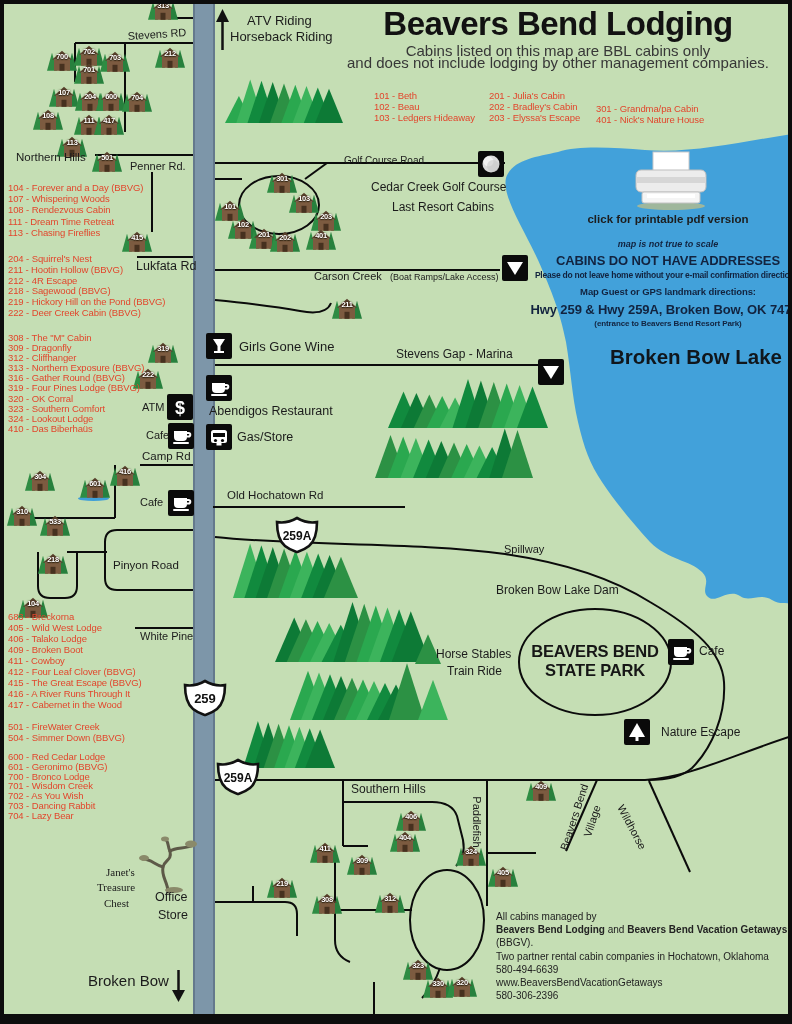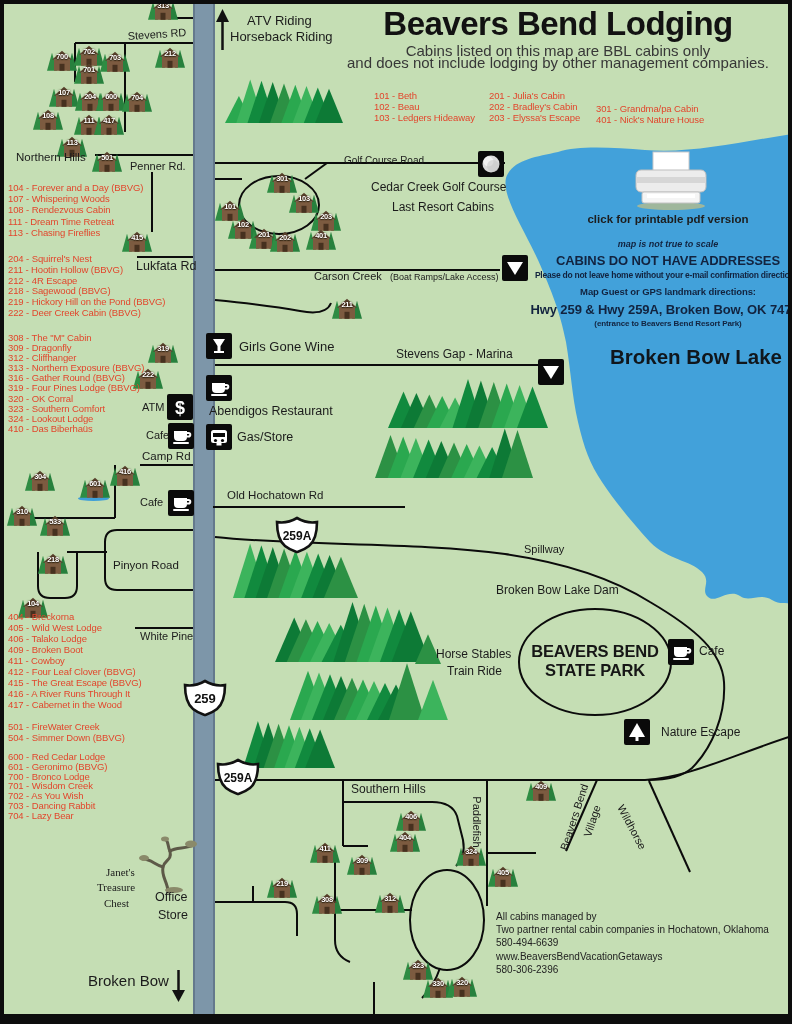--- a/index.html
+++ b/index.html
@@ -142,20 +142,21 @@
       <path d="M32 15 C29 9 31 5 27 3"></path>
     </g>
     <ellipse cx="6" cy="22" rx="5" ry="3" fill="#8a8a6a"></ellipse>
     <ellipse cx="53" cy="8" rx="6" ry="3.5" fill="#8a8a6a"></ellipse>
     <ellipse cx="27" cy="3" rx="4" ry="2.5" fill="#8a8a6a"></ellipse>
     <ellipse cx="36" cy="54" rx="9" ry="3" fill="#8a8a6a"></ellipse>
   </svg>
 
   <div id="managed" style="left: 496px; top: 910px;">
       <div>All cabins managed by</div>
+      <div><span class="b">Beavers Bend Lodging</span><span> and </span><span class="b">Beavers Bend Vacation Getaways</span><span> (BBGV).</span></div>
       <div>Two partner rental cabin companies in Hochatown, Oklahoma</div>
       <div>580-494-6639</div>
       <div>www.BeaversBendVacationGetaways</div>
       <div>580-306-2396</div>
     </div>
 
   <div class="frame" style="left:0;top:0;width:792px;height:4px;"></div>
   <div class="frame" style="left:0;top:0;width:4px;height:1024px;"></div>
   <div class="frame" style="right:0;top:0;width:4px;height:1024px;"></div>
   <div class="frame" style="left:0;bottom:0;width:792px;height:10px;"></div>
@@ -174,21 +175,21 @@
     <div class="maplabel" style="font-size: 12px; left: 396px; top: 347px;">Stevens Gap - Marina</div>
     <div class="maplabel" style="font-size: 12.5px; left: 209px; top: 404px;">Abendigos Restaurant</div>
     <div class="maplabel" style="font-size: 12.5px; left: 237px; top: 430px;">Gas/Store</div>
     <div class="maplabel" style="font-size: 11px; left: 142px; top: 401px;">ATM</div>
     <div class="maplabel" style="font-size: 11px; left: 146px; top: 429px;">Cafe</div>
     <div class="maplabel" style="font-size: 11.5px; left: 142px; top: 450px;">Camp Rd</div>
     <div class="maplabel" style="font-size: 11px; left: 140px; top: 496px;">Cafe</div>
     <div class="maplabel" style="font-size: 11.5px; left: 227px; top: 489px;">Old Hochatown Rd</div>
     <div class="maplabel" style="font-size: 11.5px; left: 113px; top: 559px;">Pinyon Road</div>
     <div class="maplabel" style="font-size: 11px; left: 140px; top: 630px;">White Pine</div>
-    <div class="maplabel" style="font-size: 11px; left: 504px; top: 543px; margin-left: 20px;">Spillway</div>
+    <div class="maplabel" style="font-size: 11px; left: 504px; top: 543px;">Spillway</div>
     <div class="maplabel" style="font-size: 12px; left: 496px; top: 583px;">Broken Bow Lake Dam</div>
     <div class="maplabel" style="font-size: 12px; left: 436px; top: 647px;">Horse Stables</div>
     <div class="maplabel" style="font-size: 12px; left: 447px; top: 664px;">Train Ride</div>
     <div class="maplabel" style="font-size: 12px; left: 699px; top: 644px;">Cafe</div>
     <div class="maplabel" style="font-size: 12px; left: 661px; top: 725px;">Nature Escape</div>
     <div class="maplabel" style="font-size: 12px; left: 351px; top: 782px;">Southern Hills</div>
     <div class="maplabel rot" style="font-size: 11px; left: 477px; top: 822px; transform: translate(-50%, -50%) rotate(90deg);">Paddlefish</div>
     <div class="maplabel rot" style="font-size: 11px; left: 574px; top: 817px; transform: translate(-50%, -50%) rotate(-72deg);">Beavers Bend</div>
     <div class="maplabel rot" style="font-size: 11px; left: 592px; top: 821px; transform: translate(-50%, -50%) rotate(-72deg);">Village</div>
     <div class="maplabel rot" style="font-size: 11px; left: 632px; top: 827px; transform: translate(-50%, -50%) rotate(62deg);">Wildhorse</div>
@@ -233,21 +234,21 @@
       <div>312 - Cliffhanger</div>
       <div>313 - Northern Exposure (BBVG)</div>
       <div>316 - Gather Round (BBVG)</div>
       <div>319 - Four Pines Lodge (BBVG)</div>
       <div>320 - OK Corral</div>
       <div>323 - Southern Comfort</div>
       <div>324 - Lookout Lodge</div>
       <div>410 - Das Biberhaüs</div>
     </div>
     <div class="redlist" style="left: 8px; top: 611px; line-height: 11px;">
-      <div>404 - Breckorna</div>
+      <div>683 - Breckorna</div>
       <div>405 - Wild West Lodge</div>
       <div>406 - Talako Lodge</div>
       <div>409 - Broken Boot</div>
       <div>411 - Cowboy</div>
       <div>412 - Four Leaf Clover (BBVG)</div>
       <div>415 - The Great Escape (BBVG)</div>
       <div>416 - A River Runs Through It</div>
       <div>417 - Cabernet in the Wood</div>
     </div>
     <div class="redlist" style="left: 8px; top: 722px; line-height: 10.5px;">

